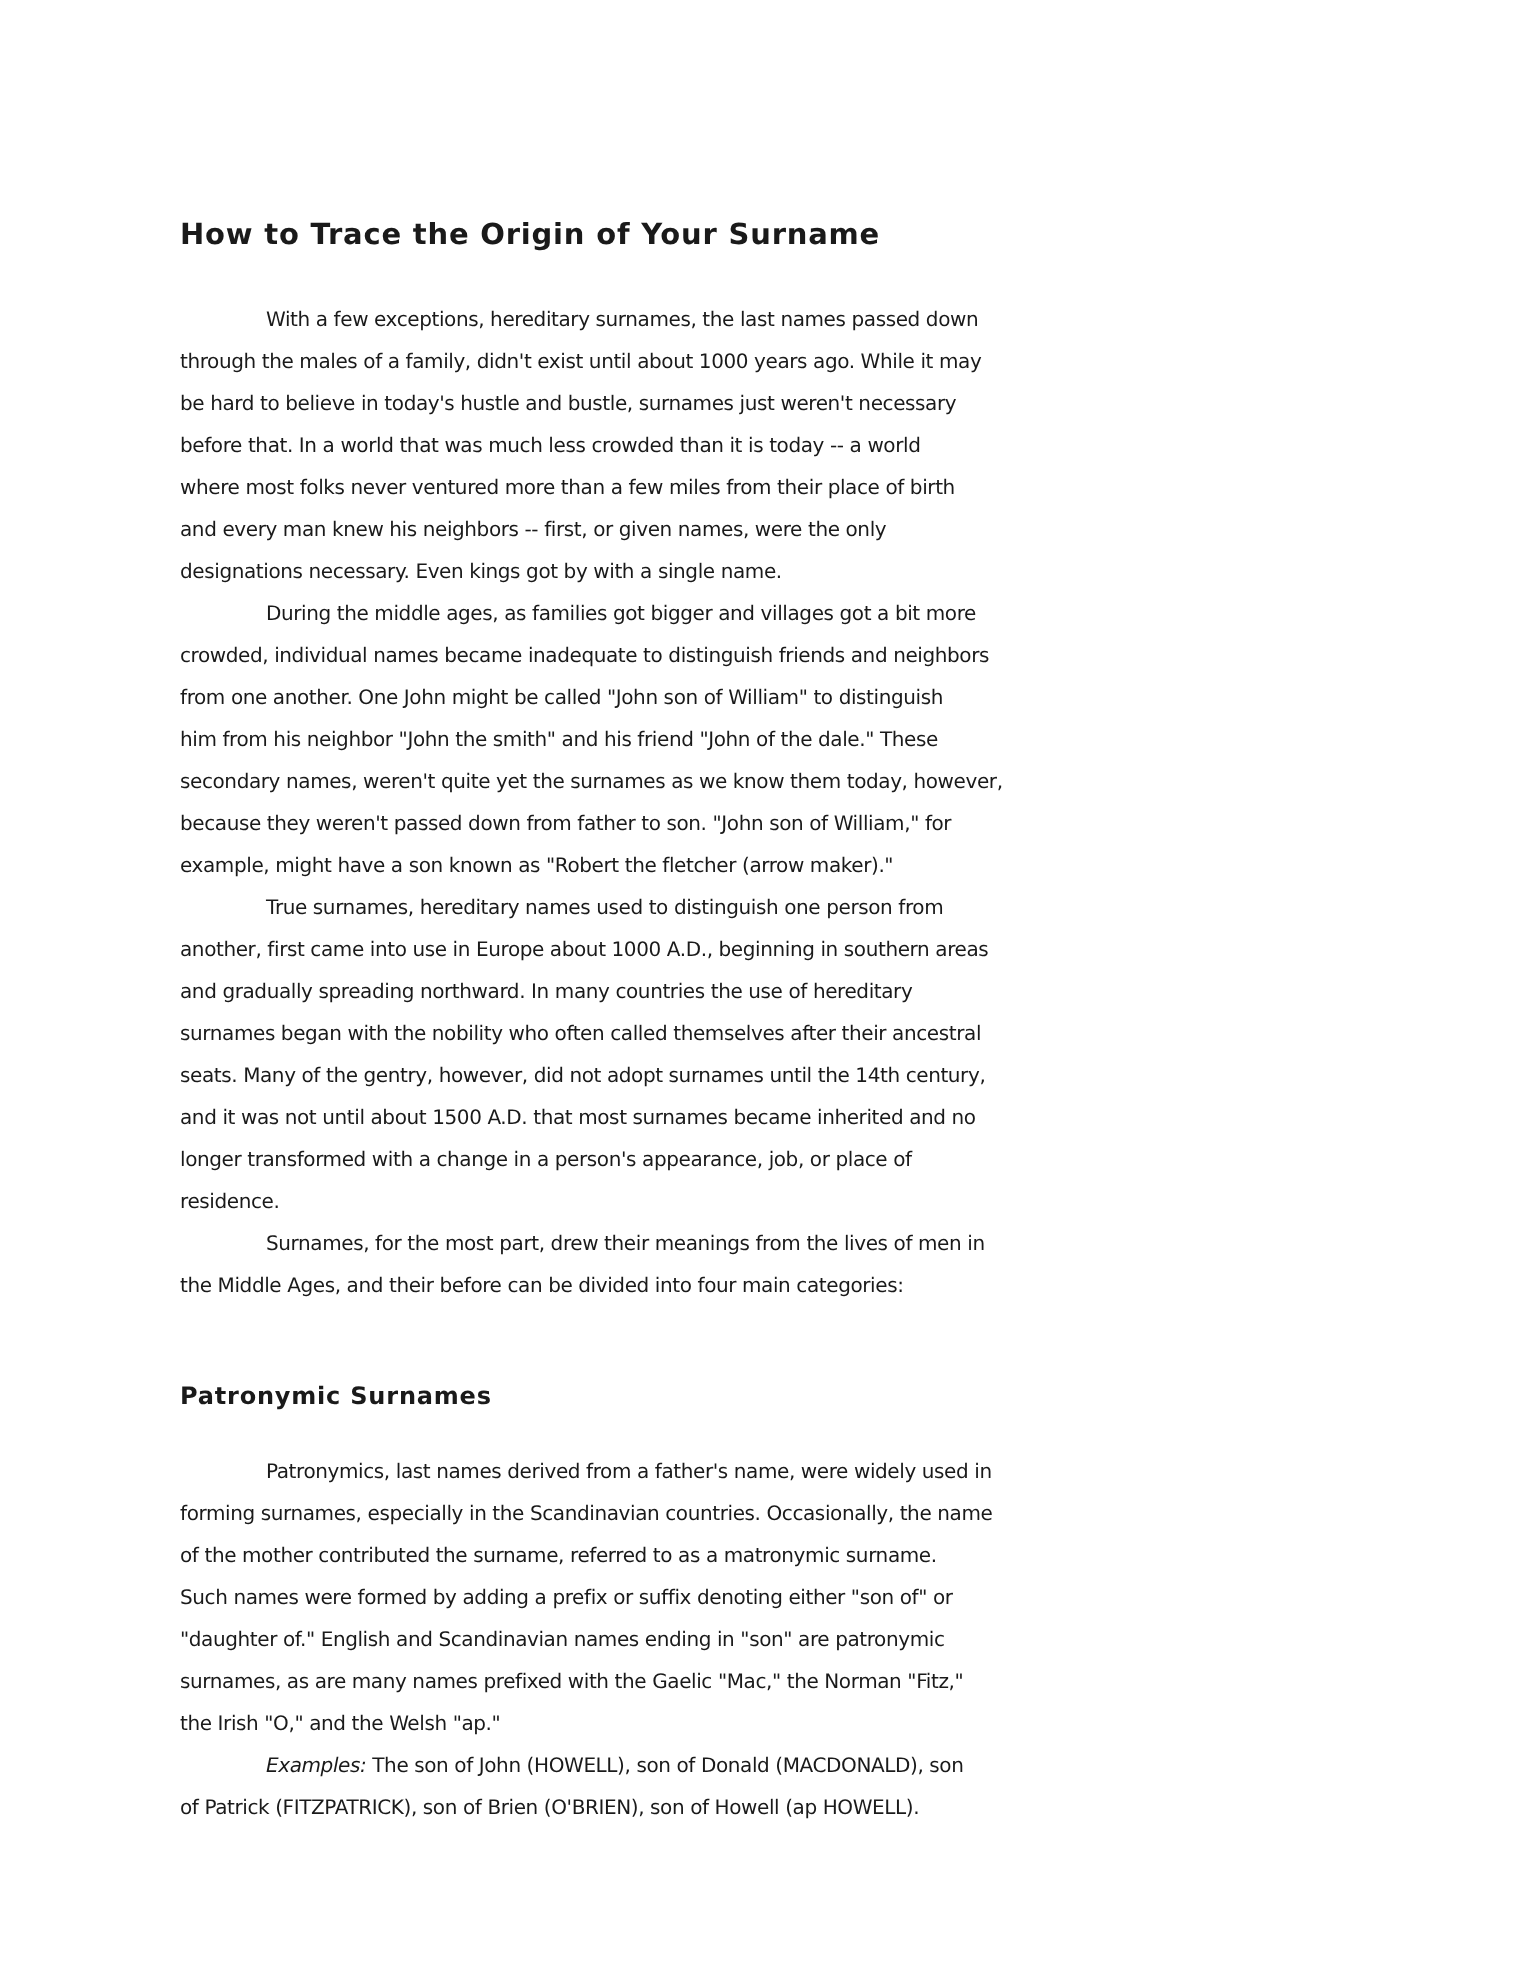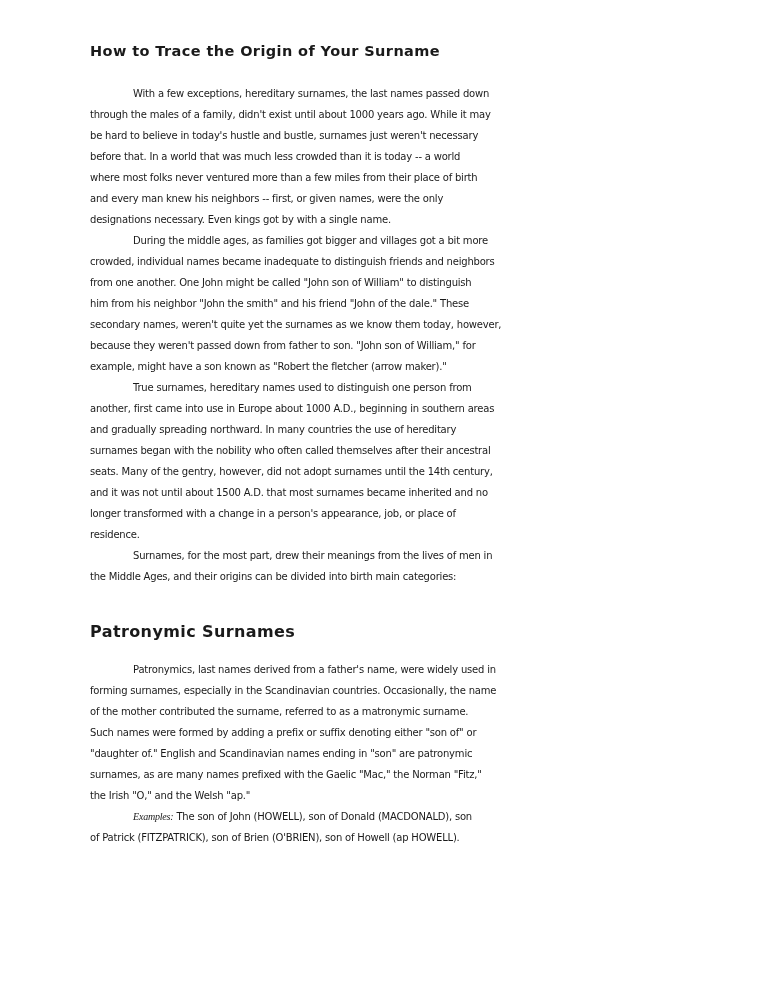--- a/index.html
+++ b/index.html
@@ -11,50 +11,49 @@
     width: 768px;
     height: 994px;
     overflow: hidden;
     font-family: "DejaVu Sans", sans-serif;
     color: #1a1a1a;
   }
   .page {
     box-sizing: border-box;
     width: 768px;
     height: 994px;
-    padding: 41px 60px 0 90px;
+    padding: 108px 60px 0 90px;
     background: #ffffff;
   }
   .doc-title {
     font-size: 14.5px;
     font-weight: bold;
     letter-spacing: 0.4px;
     line-height: 21px;
     margin: 0 0 21px 0;
     white-space: pre;
   }
   p.body-para {
     margin: 0;
     font-size: 10px;
     line-height: 21px;
     letter-spacing: -0.2px;
     white-space: pre;
     text-indent: 43px;
   }
   .section-heading {
-    font-size: 16px;
+    font-size: 12px;
     font-weight: bold;
     letter-spacing: 0.4px;
     line-height: 21px;
     margin: 34px 0 17px 0;
     white-space: pre;
   }
   .italic {
     font-style: italic;
-    font-family: Liberation Serif, serif;
   }
 </style>
 </head>
 <body>
 
 <div class="page">
 
   <div class="doc-title">How to Trace the Origin of Your Surname</div>
 
   <p class="body-para">With a few exceptions, hereditary surnames, the last names passed down
@@ -76,21 +75,21 @@
   <p class="body-para">True surnames, hereditary names used to distinguish one person from
 another, first came into use in Europe about 1000 A.D., beginning in southern areas
 and gradually spreading northward. In many countries the use of hereditary
 surnames began with the nobility who often called themselves after their ancestral
 seats. Many of the gentry, however, did not adopt surnames until the 14th century,
 and it was not until about 1500 A.D. that most surnames became inherited and no
 longer transformed with a change in a person's appearance, job, or place of
 residence.</p>
 
   <p class="body-para">Surnames, for the most part, drew their meanings from the lives of men in
-the Middle Ages, and their origins can be divided into birth main categories:</p>
+the Middle Ages, and their before can be divided into four main categories:</p>
 
   <div class="section-heading">Patronymic Surnames</div>
 
   <p class="body-para">Patronymics, last names derived from a father's name, were widely used in
 forming surnames, especially in the Scandinavian countries. Occasionally, the name
 of the mother contributed the surname, referred to as a matronymic surname.
 Such names were formed by adding a prefix or suffix denoting either "son of" or
 "daughter of." English and Scandinavian names ending in "son" are patronymic
 surnames, as are many names prefixed with the Gaelic "Mac," the Norman "Fitz,"
 the Irish "O," and the Welsh "ap."</p>

